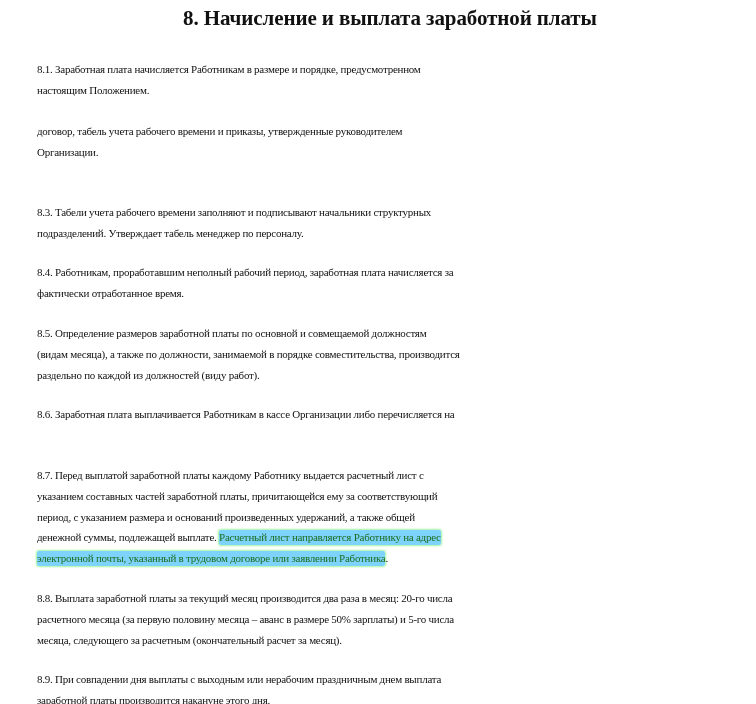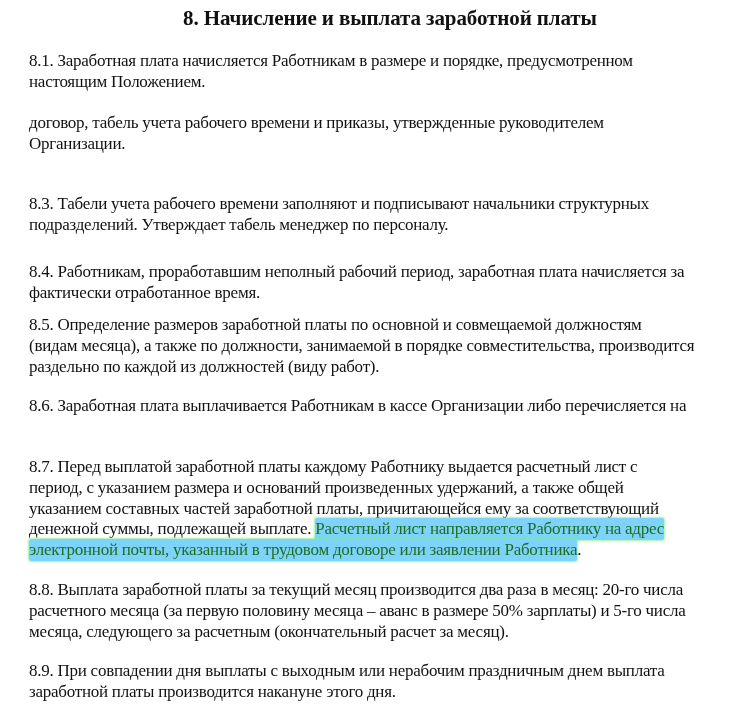--- a/index.html
+++ b/index.html
@@ -29,24 +29,24 @@
       text-align: center;
       font-weight: bold;
       font-size: 21px;
       line-height: 20px;
       letter-spacing: -0.1px;
     }
     .para {
       position: absolute;
       left: 0;
       width: 720px;
-      font-size: 17px;
+      font-size: 11px;
       line-height: 20.8px;
       letter-spacing: -0.25px;
-      margin: 4px;
+      margin: 12px;
     }
     .line {
       display: block;
       white-space: nowrap;
     }
     .hl {
       background: #7dd3fc;
       color: #1e6e1e;
       padding: 1px 0 2px 0;
       border-radius: 2px;
@@ -68,39 +68,39 @@
   <p class="para" style="top:109px">
     <span class="line">договор, табель учета рабочего времени и приказы, утвержденные руководителем</span>
     <span class="line">Организации.</span>
   </p>
 
   <p class="para" style="top:190px">
     <span class="line">8.3. Табели учета рабочего времени заполняют и подписывают начальники структурных</span>
     <span class="line">подразделений. Утверждает табель менеджер по персоналу.</span>
   </p>
 
-  <p class="para" style="top:258px">
+  <p class="para" style="top:250px">
     <span class="line">8.4. Работникам, проработавшим неполный рабочий период, заработная плата начисляется за</span>
     <span class="line">фактически отработанное время.</span>
   </p>
 
   <p class="para" style="top:311px">
     <span class="line">8.5. Определение размеров заработной платы по основной и совмещаемой должностям</span>
     <span class="line">(видам месяца), а также по должности, занимаемой в порядке совместительства, производится</span>
     <span class="line">раздельно по каждой из должностей (виду работ).</span>
   </p>
 
   <p class="para" style="top:392px">
     <span class="line">8.6. Заработная плата выплачивается Работникам в кассе Организации либо перечисляется на</span>
   </p>
 
   <p class="para" style="top:453px">
     <span class="line">8.7. Перед выплатой заработной платы каждому Работнику выдается расчетный лист с</span>
+    <span class="line">указанием составных частей заработной платы, причитающейся ему за соответствующий</span>
     <span class="line">период, с указанием размера и оснований произведенных удержаний, а также общей</span>
-    <span class="line">указанием составных частей заработной платы, причитающейся ему за соответствующий</span>
     <span class="line"><span>денежной суммы, подлежащей выплате. </span><span class="hl">Расчетный лист направляется Работнику на адрес</span></span>
     <span class="line"><span class="hl">электронной почты, указанный в трудовом договоре или заявлении Работника</span><span>.</span></span>
   </p>
 
   <p class="para" style="top:576px">
     <span class="line">8.8. Выплата заработной платы за текущий месяц производится два раза в месяц: 20-го числа</span>
     <span class="line">расчетного месяца (за первую половину месяца – аванс в размере 50% зарплаты) и 5-го числа</span>
     <span class="line">месяца, следующего за расчетным (окончательный расчет за месяц).</span>
   </p>
 

